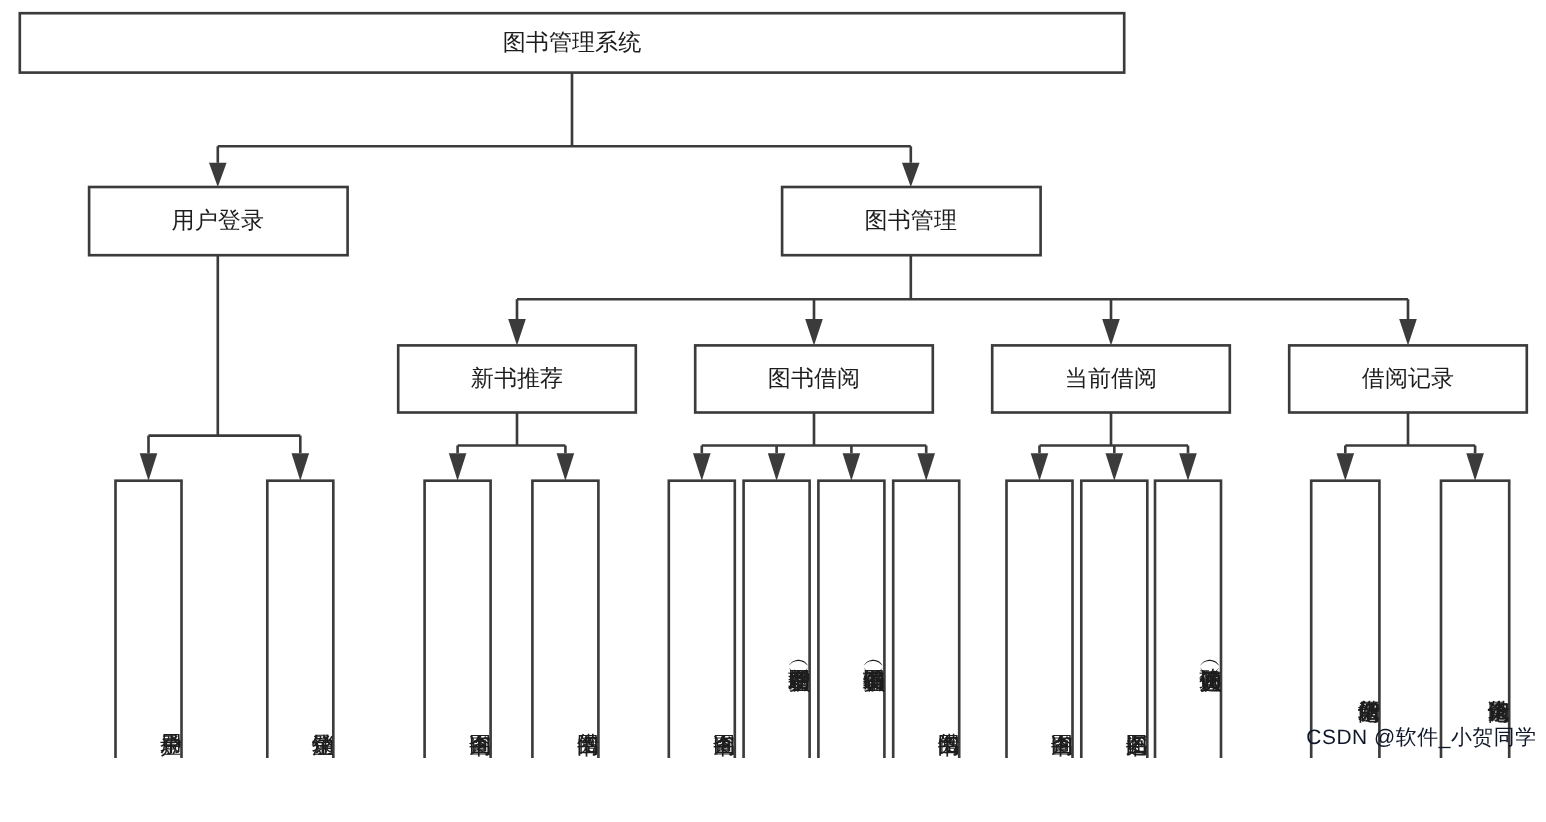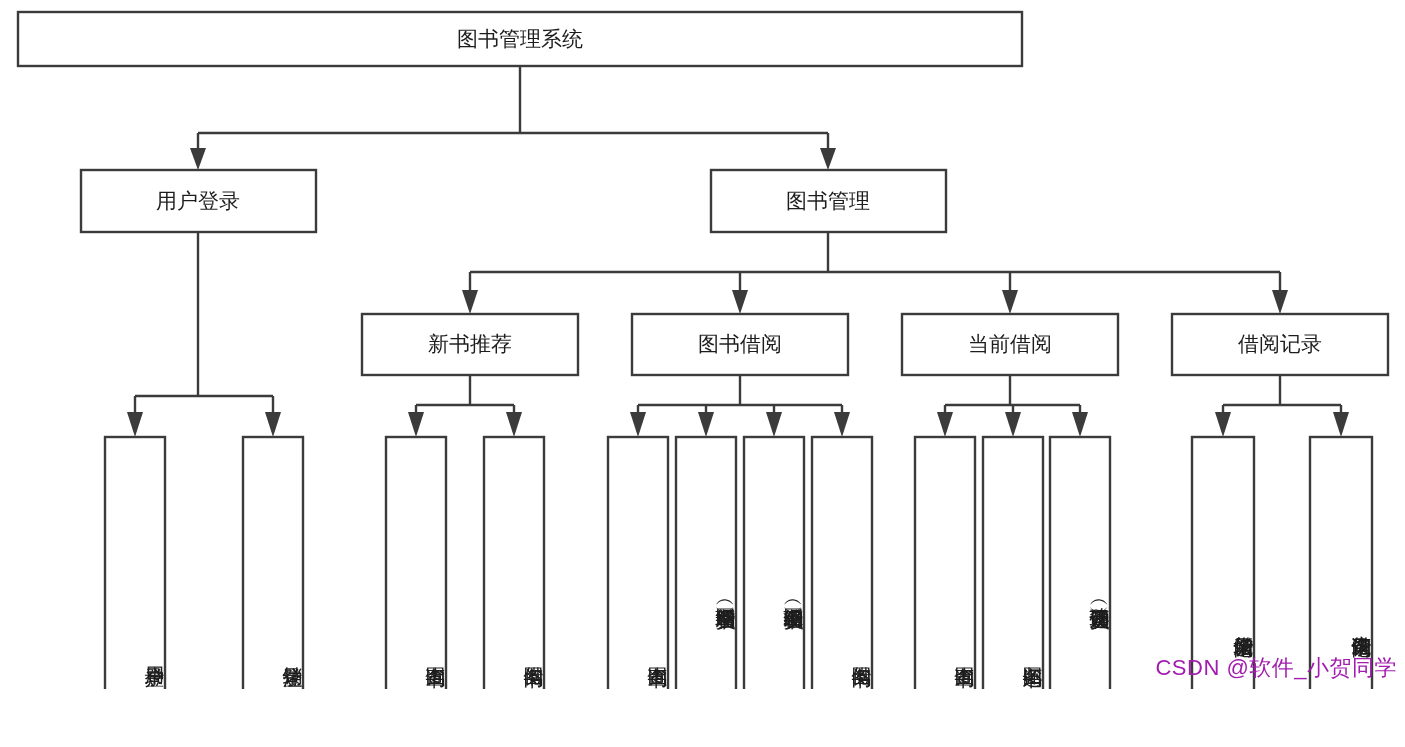--- a/index.html
+++ b/index.html
@@ -61,22 +61,22 @@
     justify-content: center;
     white-space: nowrap;
     pointer-events: none;
     user-select: none;
   }
   .watermark {
     position: absolute;
     right: 8px;
     bottom: 6px;
     font-family: "Liberation Sans", "DejaVu Sans", sans-serif;
-    font-size: 22px;
-    color: #a21caf;
+    font-size: 19px;
+    color: #0f172a;
     letter-spacing: 0.5px;
     user-select: none;
     margin-top: 21px;
   }
 </style>
 </head>
 <body>
 
 <div id="stage">
 

